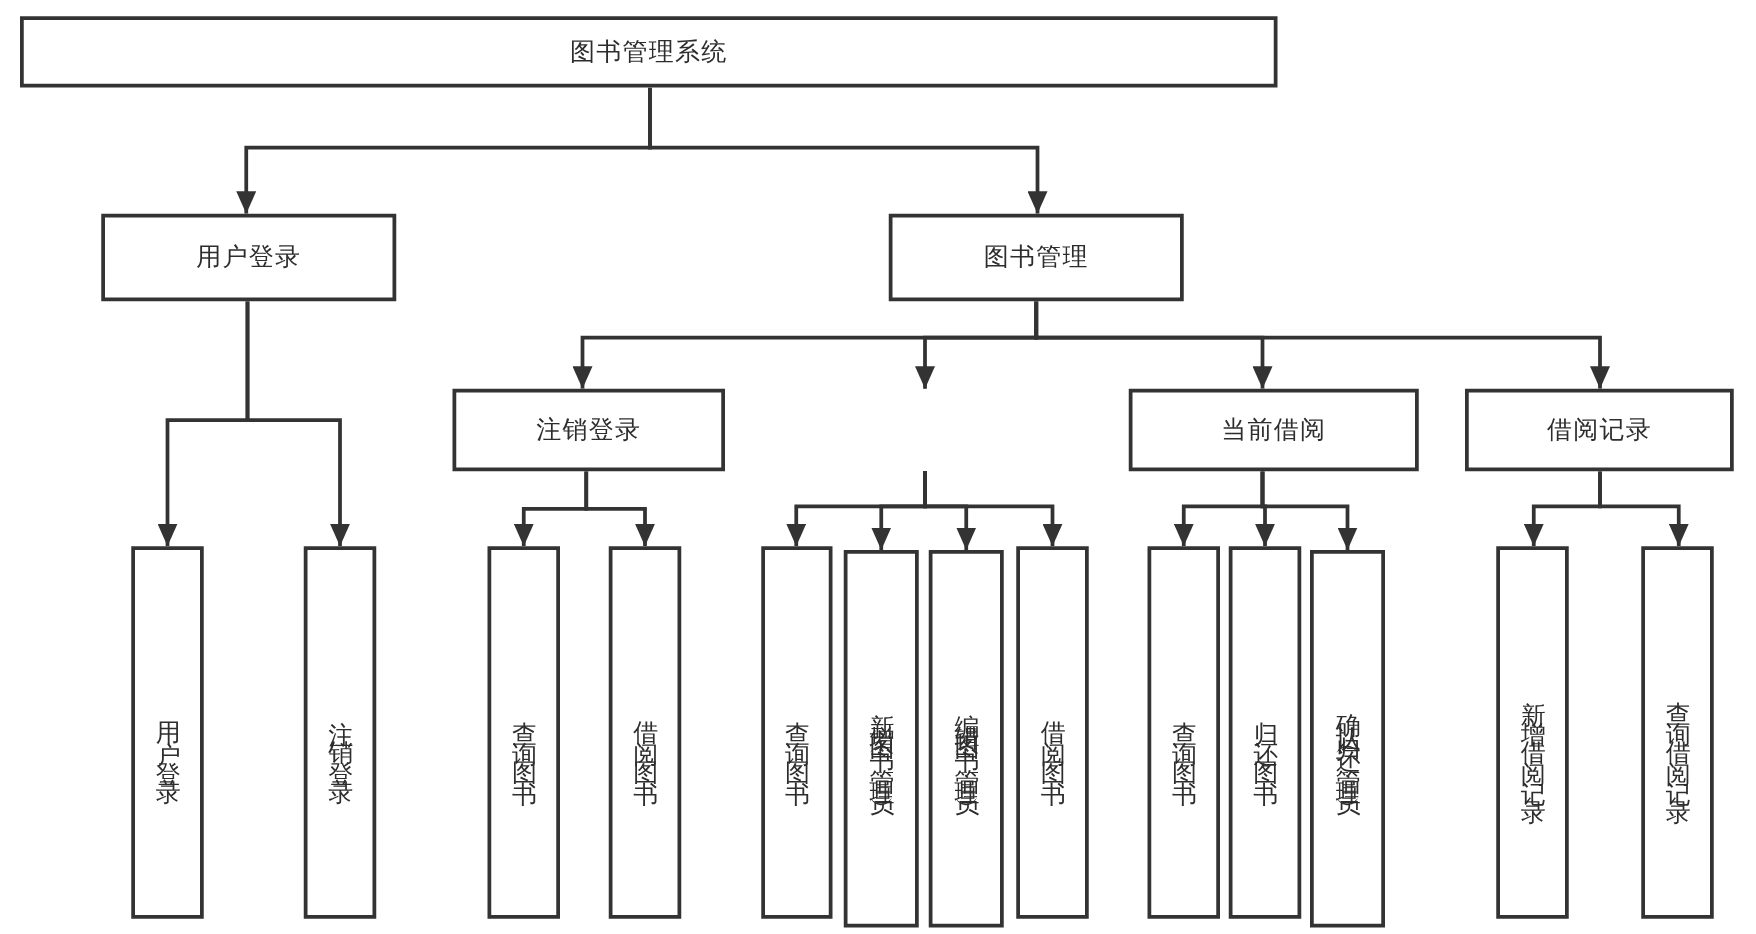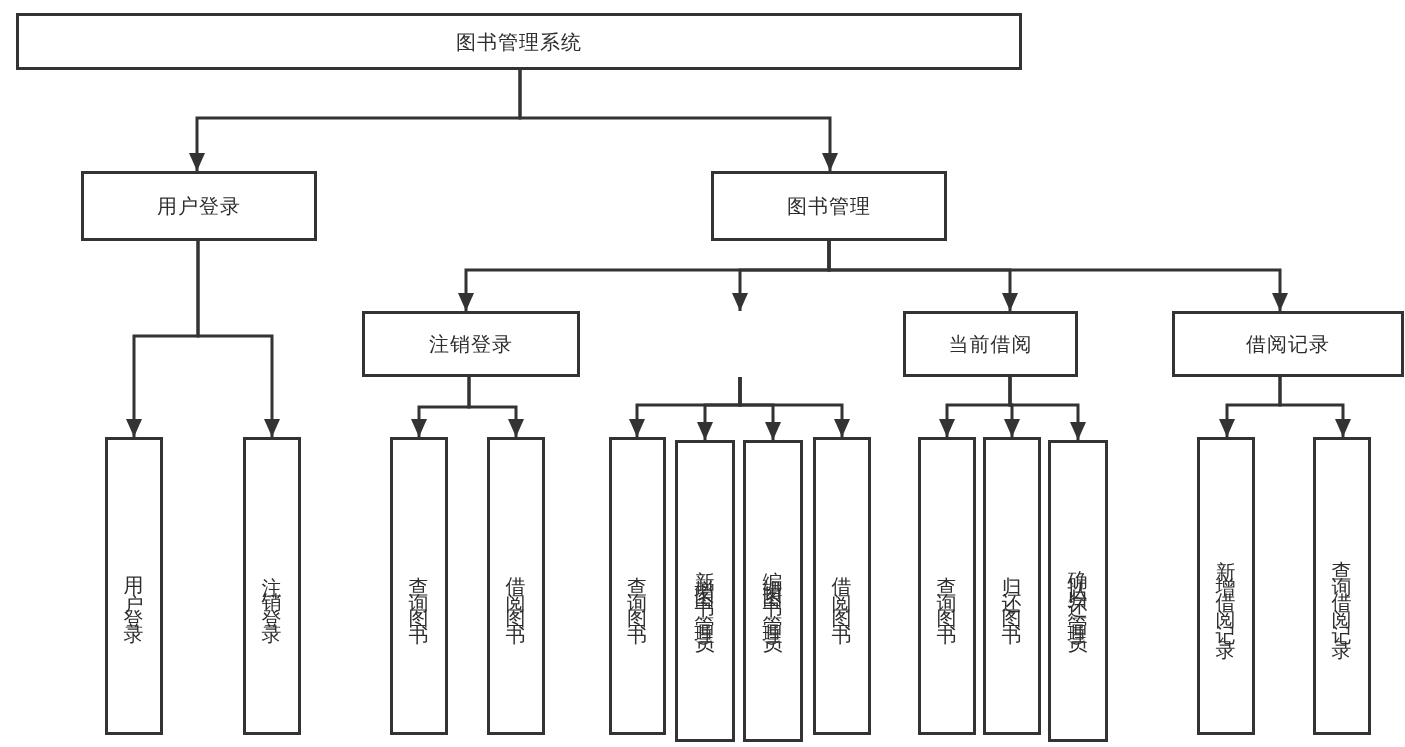--- a/index.html
+++ b/index.html
@@ -92,22 +92,22 @@
       <path d="M1280,377 V405 H1343 V437" marker-end="url(#ah)"></path>
     </g>
   </svg>
 
   <div class="node" style="left:16px; top:13px; width:1006px; height:57px">图书管理系统</div>
 
   <div class="node" style="left:81px; top:171px; width:236px; height:70px">用户登录</div>
   <div class="node" style="left:711px; top:171px; width:236px; height:70px">图书管理</div>
 
   <div class="node" style="left:362px; top:311px; width:218px; height:66px">注销登录</div>
-  <div class="node" style="left:903px; top:311px; width:175px; height:66px">当前借阅</div>
-  <div class="node" style="left:1172px; top:311px; width:232px; height:66px">借阅记录</div>
+  <div class="node" style="left:903px; top:311px; width:232px; height:66px">当前借阅</div>
+  <div class="node" style="left:1172px; top:311px; width:215px; height:66px">借阅记录</div>
 
   <div class="node v" style="left:105px; top:437px; width:58px; height:298px">用户登录</div>
   <div class="node v" style="left:243px; top:437px; width:58px; height:298px">注销登录</div>
 
   <div class="node v" style="left:390px; top:437px; width:58px; height:298px">查询图书</div>
   <div class="node v" style="left:487px; top:437px; width:58px; height:298px">借阅图书</div>
 
   <div class="node v" style="left:609px; top:437px; width:57px; height:298px">查询图书</div>
   <div class="node v dense" style="left:675px; top:440px; width:60px; height:302px">新增图书（管理员）</div>
   <div class="node v dense" style="left:743px; top:440px; width:60px; height:302px">编辑图书（管理员）</div>

